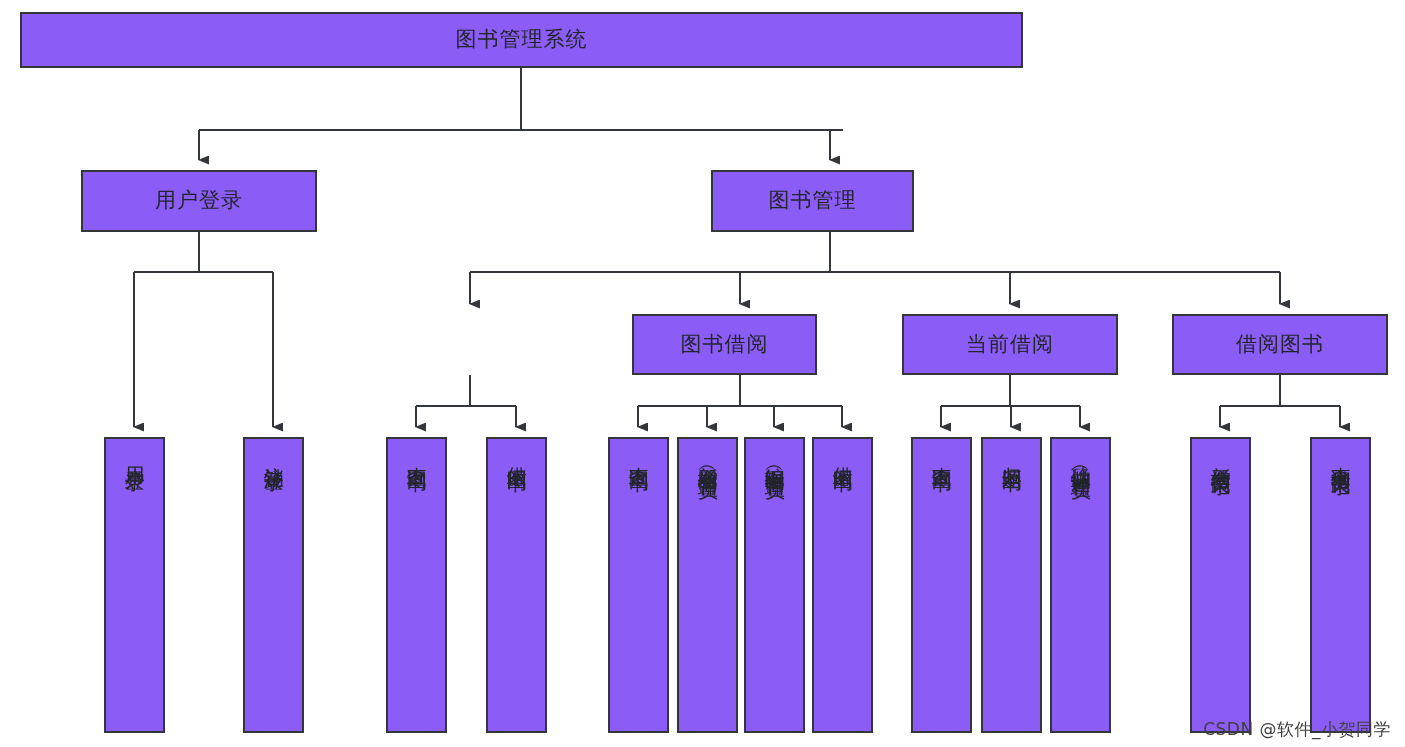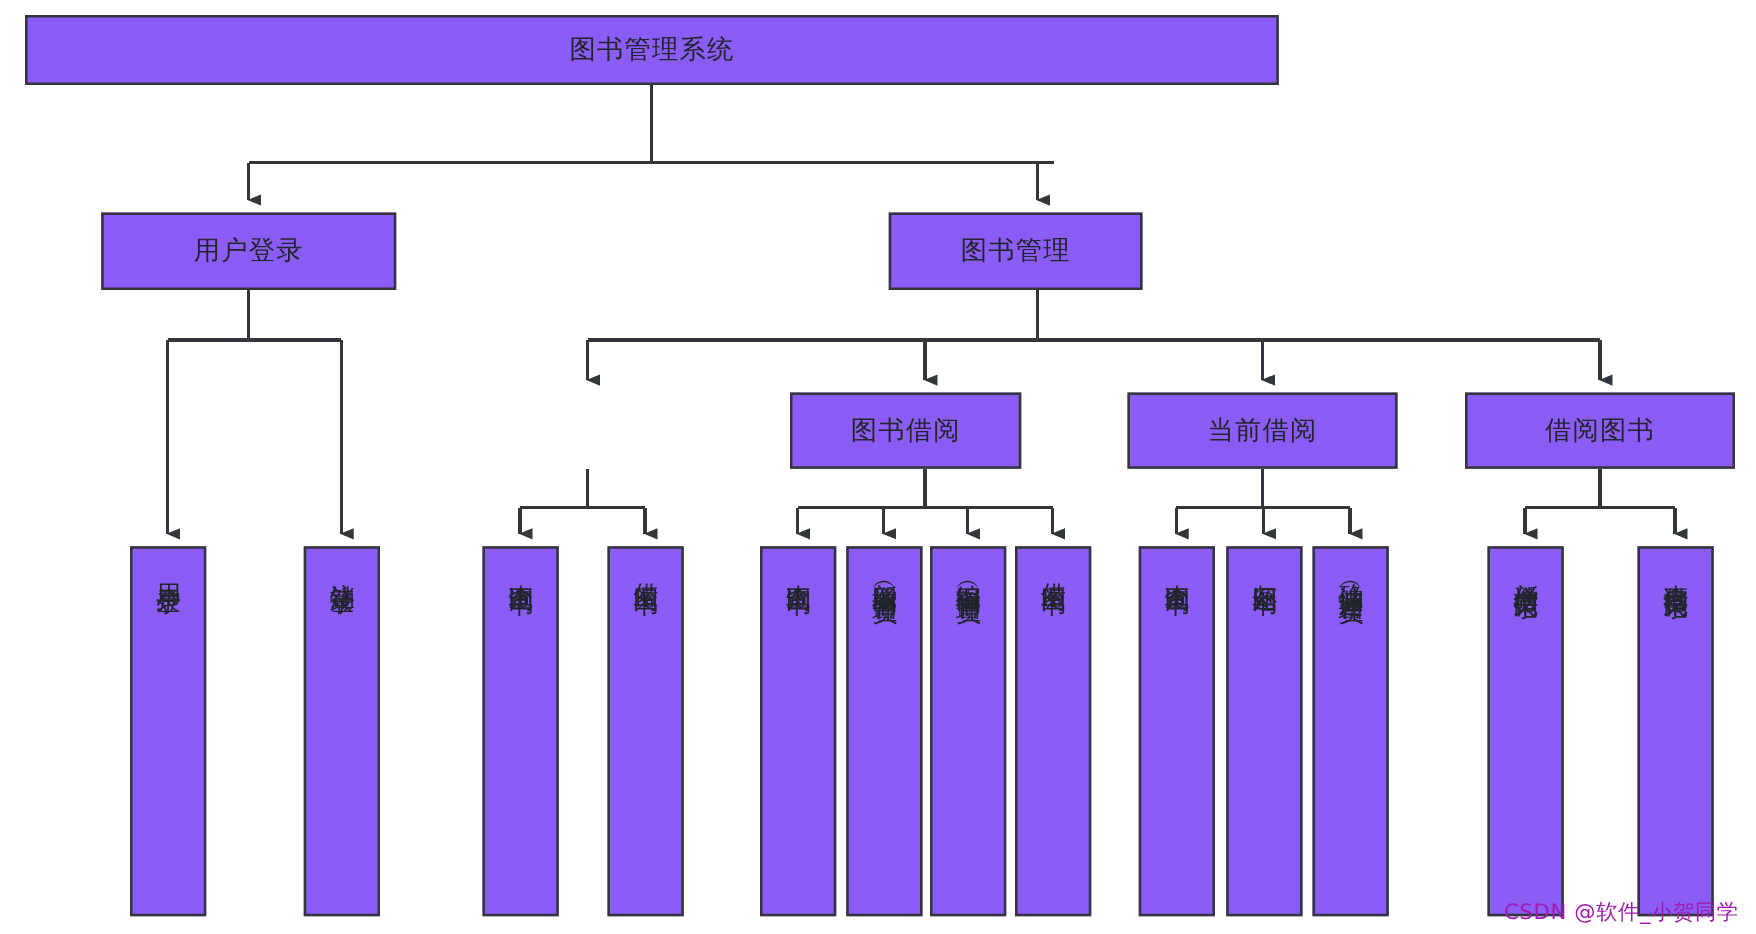--- a/index.html
+++ b/index.html
@@ -58,21 +58,21 @@
     top: 0;
     width: 1405px;
     height: 747px;
     pointer-events: none;
   }
   .watermark {
     position: absolute;
     right: 14px;
     bottom: 6px;
     font-size: 17px;
-    color: #a21caf;
+    color: #404040;
     letter-spacing: 0.5px;
     white-space: nowrap;
   }
 </style>
 </head>
 <body>
 
 <div id="canvas">
 
   <svg class="links" viewBox="0 0 1405 747">

